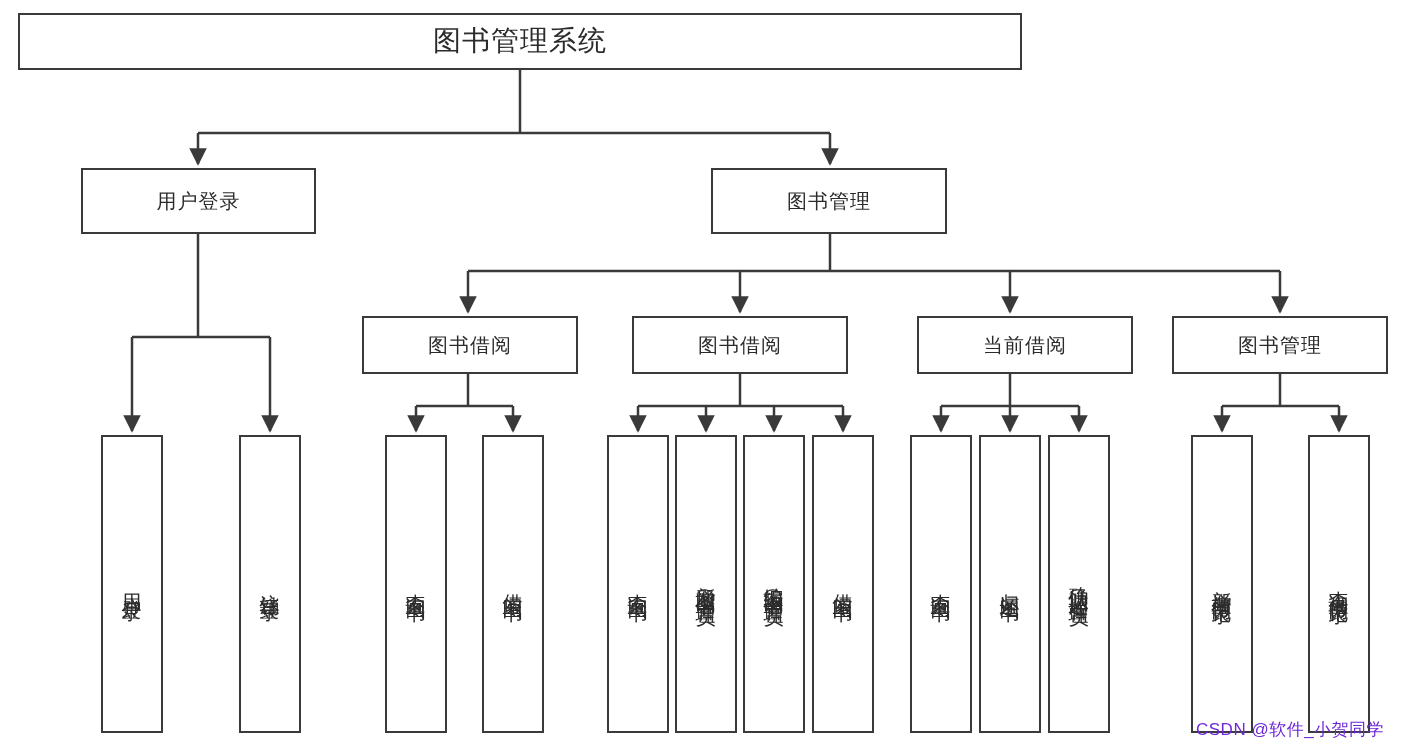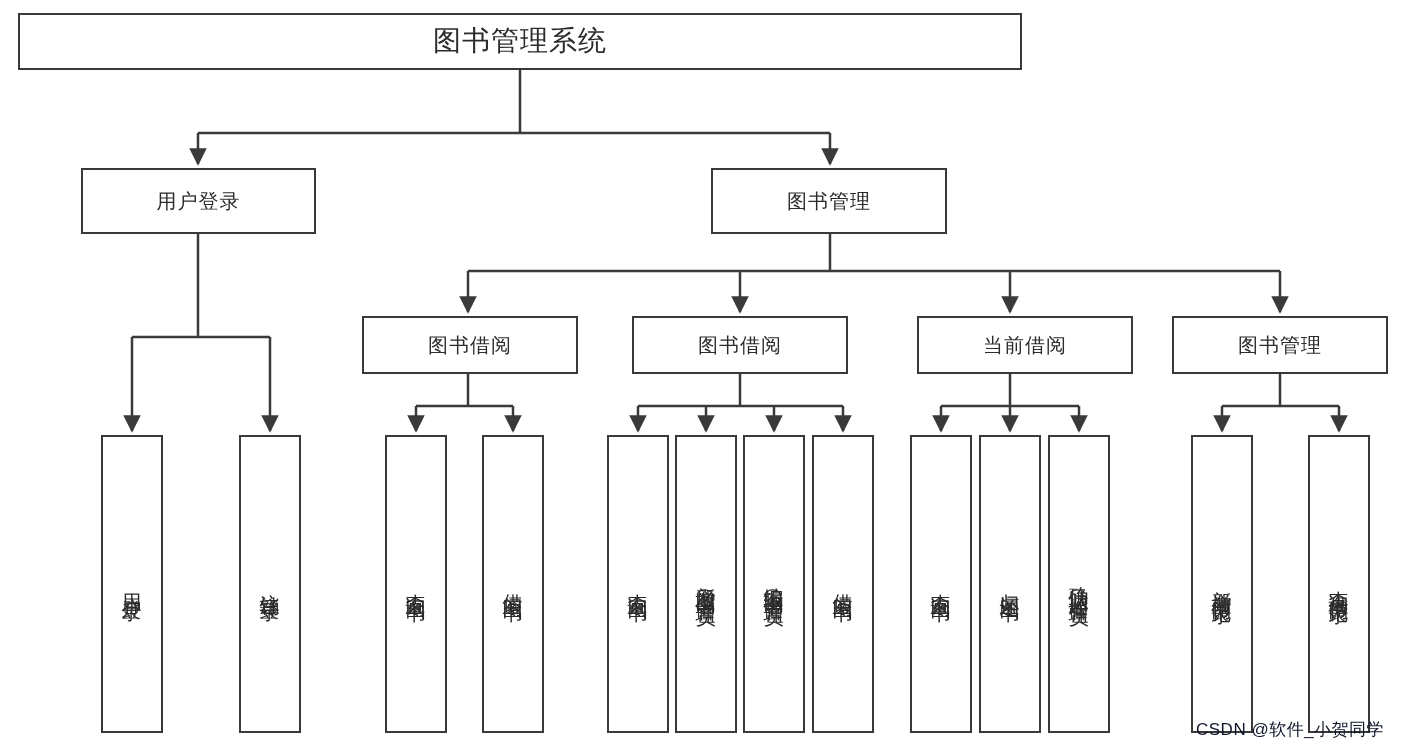--- a/index.html
+++ b/index.html
@@ -47,21 +47,21 @@
   .node-box.vertical .node-label {
     writing-mode: vertical-rl;
     text-orientation: upright;
     letter-spacing: 3px;
     line-height: 1;
     white-space: nowrap;
   }
   .node-box.root .node-label { font-size: 28px; }
   .watermark {
     position: absolute;
-    color: #0f172a;
+    color: #6d28d9;
     font-size: 17px;
     letter-spacing: 0.5px;
     white-space: nowrap;
     user-select: none;
   }
 </style>
 </head>
 <body>
 
 <div id="diagram-root">

